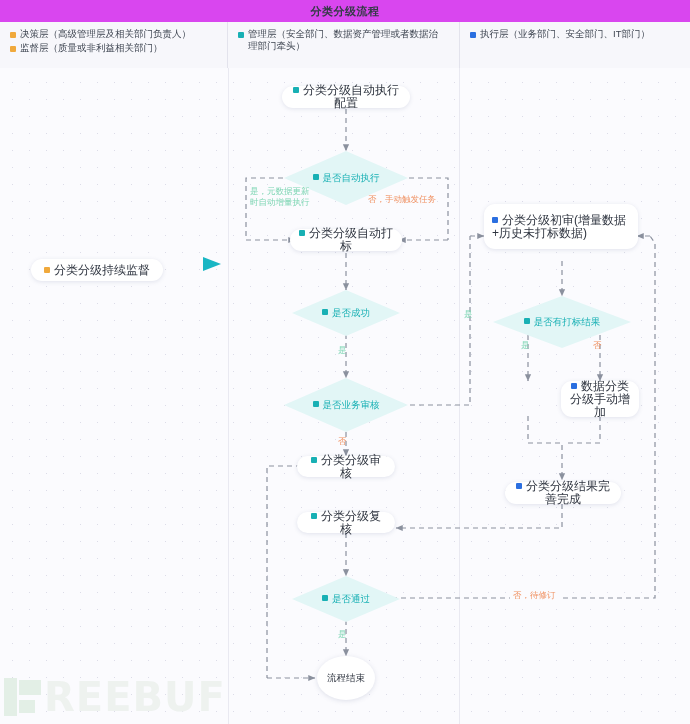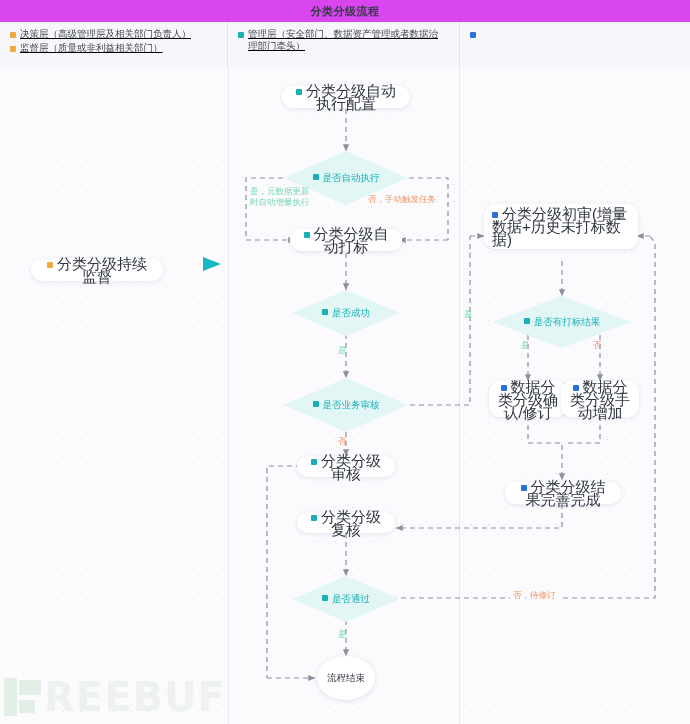--- a/index.html
+++ b/index.html
@@ -26,21 +26,20 @@
     position:absolute;left:0;top:22px;width:690px;height:46px;
     background:#f7f7fb;
     border-bottom:1px solid #e6e6ee;
     display:flex;
   }
   .legend-col{
     box-sizing:border-box;
     padding:6px 13px 0 10px;
     border-right:1px solid #e3e3ec;
     height:46px;
-    text-decoration:underline;
   }
   .legend-col.c1{width:228px;}
   .legend-col.c2{width:232px;}
   .legend-col.c3{width:230px;border-right:none;}
   .legend-row{display:flex;align-items:flex-start;margin-bottom:2px;}
   .legend-sq{
     width:6px;height:6px;flex:0 0 6px;margin-top:4px;margin-right:4px;border-radius:1px;
   }
   .legend-txt{
     font-size:9.5px;line-height:12px;color:#3d4450;
@@ -67,21 +66,21 @@
     box-sizing:border-box;
     display:flex;align-items:center;justify-content:center;
     text-align:center;
     z-index:5;
   }
   .pill{
     background:#fff;
     border-radius:11px;
     box-shadow:0 1px 4px rgba(90,100,140,.16);
     padding:4px 9px;
-    font-size:15px;line-height:13px;color:#2f3540;
+    font-size:12px;line-height:13px;color:#2f3540;
   }
   .pill .sq{
     display:inline-block;width:6px;height:6px;border-radius:1px;
     margin-right:4px;vertical-align:1px;
   }
   .pill .txt{display:inline;}
   .diamond{
     background:#e2f6f6;
     font-size:9.5px;color:#18b0b4;line-height:12px;
     clip-path:polygon(50% 0,100% 50%,50% 100%,0 50%);
@@ -144,20 +143,21 @@
     <div class="legend-col c2">
       <div class="legend-row">
         <span class="legend-sq" style="background:#18b0b4"></span>
         <span class="legend-txt">管理层（安全部门、数据资产管理或者数据治理部门牵头）</span>
       </div>
     </div>
 
     <div class="legend-col c3">
       <div class="legend-row">
         <span class="legend-sq" style="background:#2b6fe0"></span>
+        <span class="legend-txt">执行层（业务部门、安全部门、IT部门）</span>
       </div>
     </div>
   </div>
 
   <div class="canvas">
 
     <div class="lane-div" style="left:228px"></div>
     <div class="lane-div" style="left:459px"></div>
 
     <div class="wm">
@@ -266,23 +266,20 @@
     </div>
 
     <div class="node pill" style="left:484px;top:136px;width:154px;height:45px;justify-content:flex-start;padding:5px 8px;">
       <span style="text-align:left;"><span class="sq" style="background:#2b6fe0"></span><span class="txt">分类分级初审(增量数据+历史未打标数据)</span></span>
     </div>
 
     <div class="node diamond" style="left:493px;top:228px;width:138px;height:52px;">
       <span><span class="sq"></span><span>是否有打标结果</span></span>
     </div>
 
-    <div class="node pill" style="left:489px;top:313px;width:78px;height:36px;">
-      <span><span class="sq" style="background:#2b6fe0"></span><span class="txt">数据分类分级确认/修订</span></span>
-    </div>
 
     <div class="node pill" style="left:561px;top:313px;width:78px;height:36px;text-align:center;">
       <span><span class="sq" style="background:#2b6fe0"></span><span class="txt">数据分类分级手动增加</span></span>
     </div>
 
     <div class="node pill" style="left:505px;top:414px;width:116px;height:22px;">
       <span><span class="sq" style="background:#2b6fe0"></span><span class="txt">分类分级结果完善完成</span></span>
     </div>
 
     <div class="elabel wrap el-yes" style="left:250px;top:118px;">是，元数据更新时自动增量执行</div>

